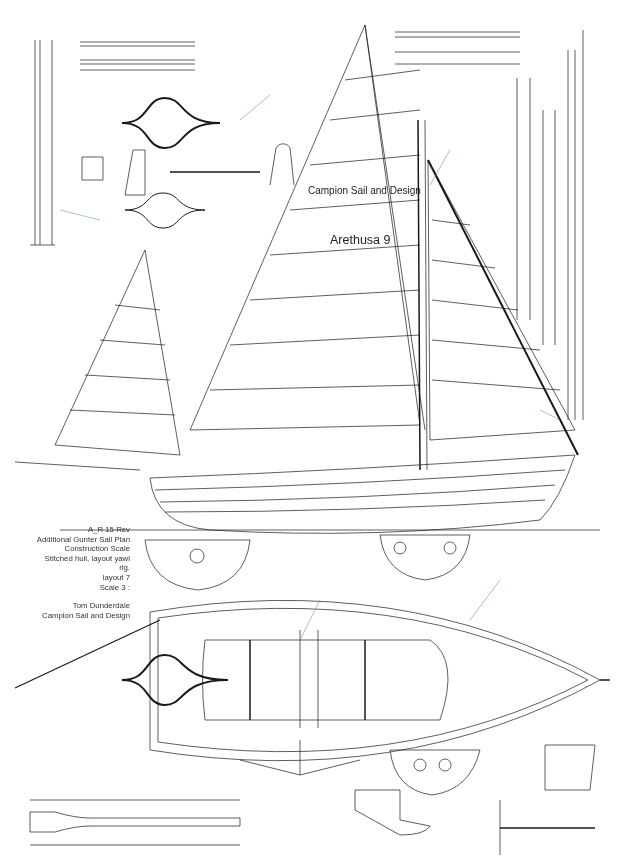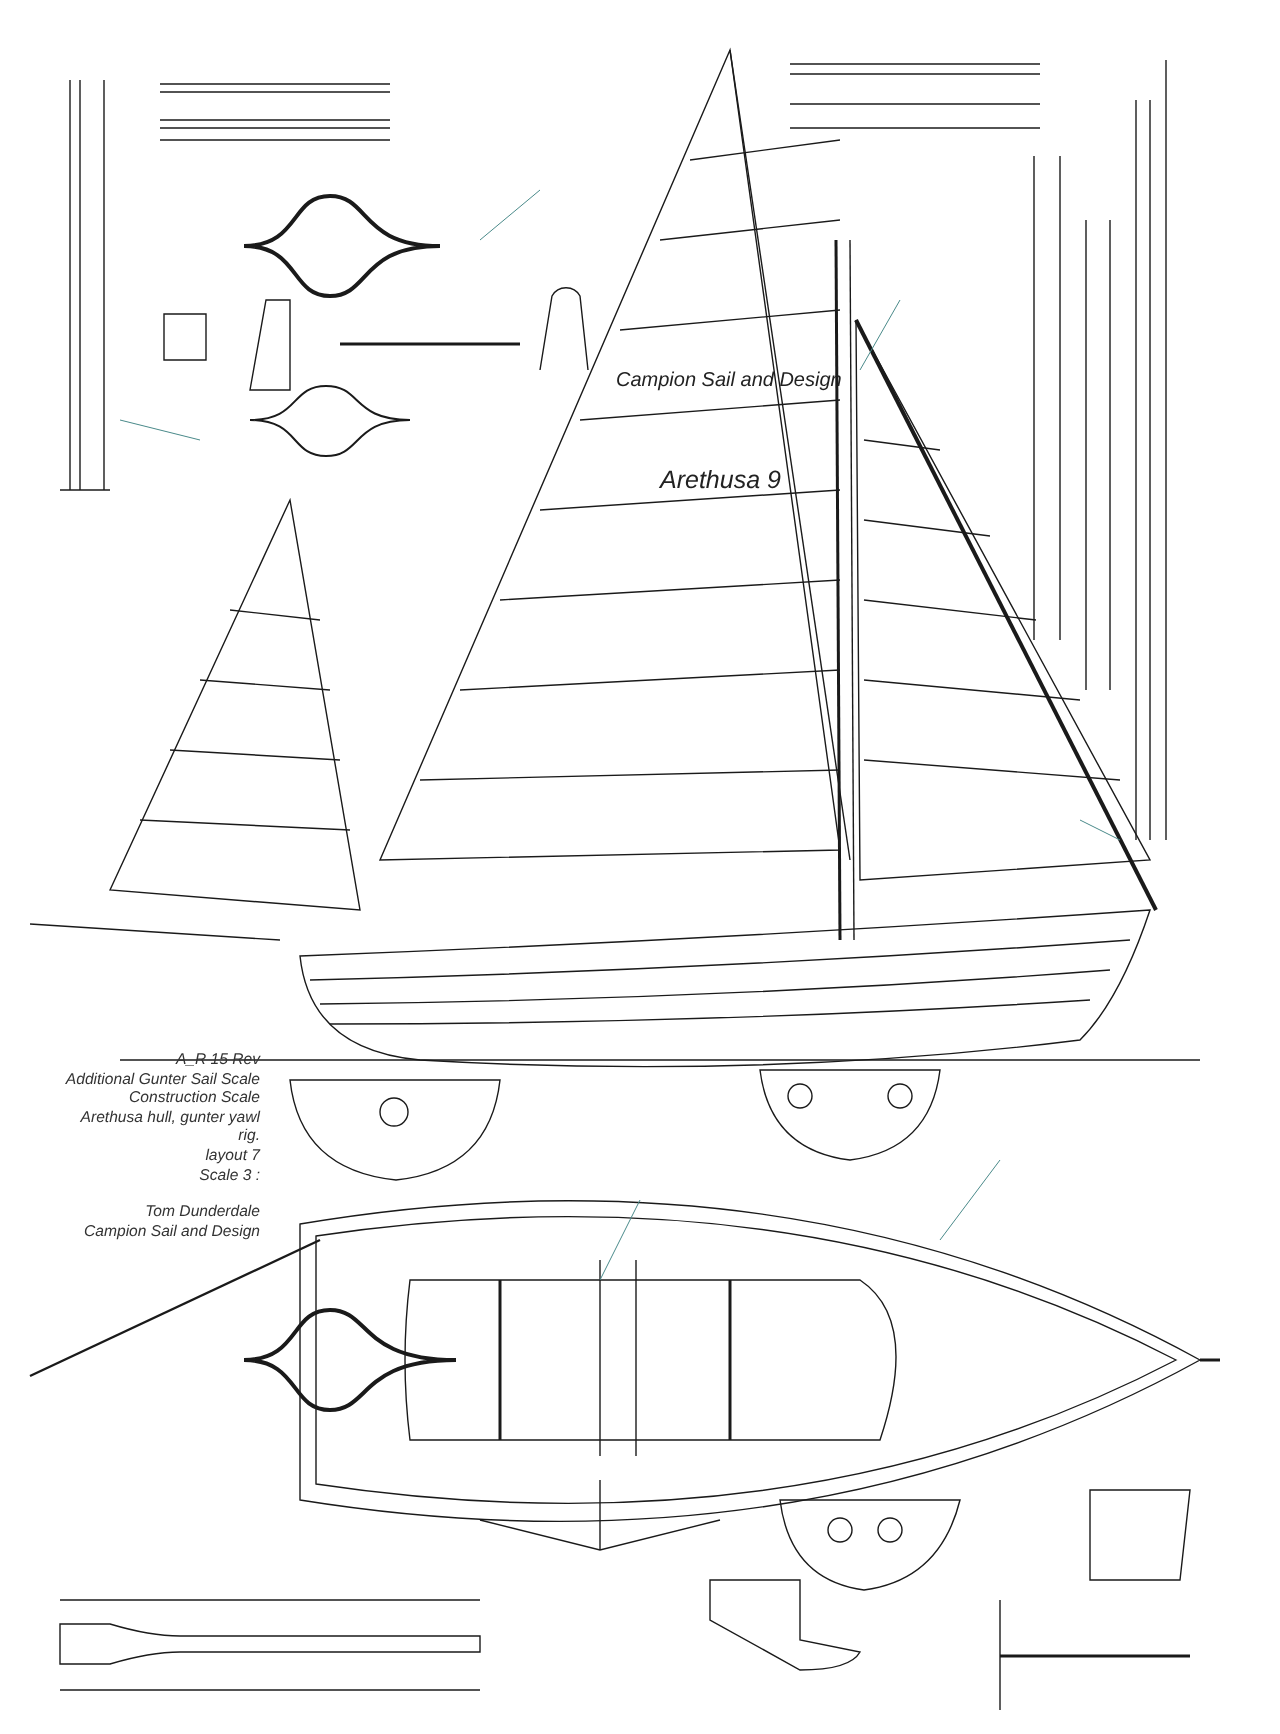--- a/index.html
+++ b/index.html
@@ -1,17 +1,17 @@
 <!DOCTYPE html>
 <html><head>
 <meta charset="utf-8">
 <style>
   html,body{margin:0;padding:0;background:#fff;}
   body{width:640px;height:867px;position:relative;overflow:hidden;font-family:"Liberation Sans",sans-serif;}
-  #sheet{position:absolute;left:0;top:0;width:640px;height:842px;font-style:italic;}
+  #sheet{position:absolute;left:0;top:0;width:640px;height:842px;}
   .lbl{position:absolute;color:#222;white-space:nowrap;}
   .title1{left:308px;top:185px;font-size:10px;}
   .title2{left:330px;top:233px;font-size:12.5px;}
   .tblock{position:absolute;left:22px;top:525px;width:108px;text-align:right;font-size:7.8px;line-height:9.6px;color:#333;}
   .tblock div{white-space:nowrap;}
   .gap{height:9px;}
 </style>
 </head>
 <body>
 
@@ -144,23 +144,23 @@
     <line x1="320" y1="600" x2="300" y2="640"></line>
         <line x1="500" y1="580" x2="470" y2="620"></line>
   </g>
 </svg>
 
 <div class="lbl title1">Campion Sail and Design</div>
 <div class="lbl title2">Arethusa 9</div>
 
 <div class="tblock">
   <div>A_R 15 Rev</div>
-  <div>Additional Gunter Sail Scale</div>
+  <div>Additional Gunter Sail Plan</div>
   <div>Construction Scale</div>
-  <div>Arethusa hull, gunter yawl</div>
+  <div>Stitched hull, layout yawl</div>
   <div>rig.</div>
   <div>layout 7</div>
   <div>Scale 3 :</div>
   <div class="gap"></div>
   <div>Tom Dunderdale</div>
   <div>Campion Sail and Design</div>
 </div>
 </div>
 
 </body></html>

